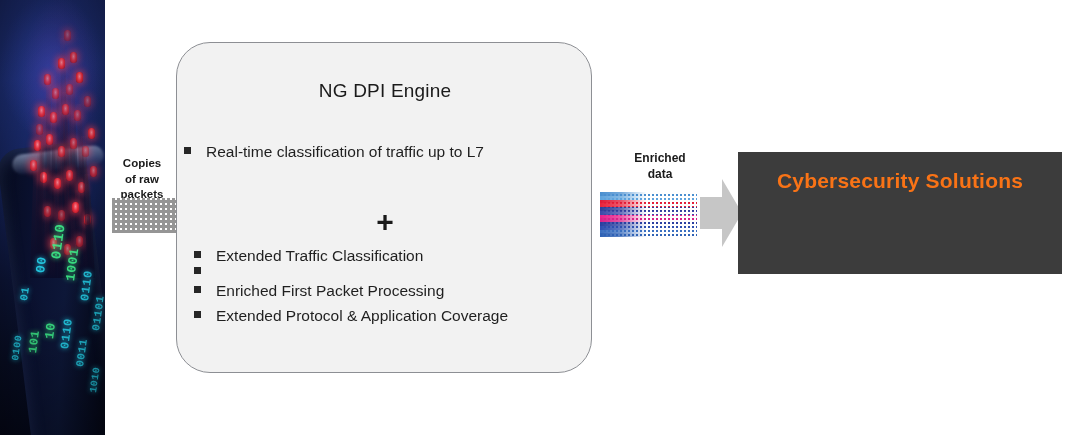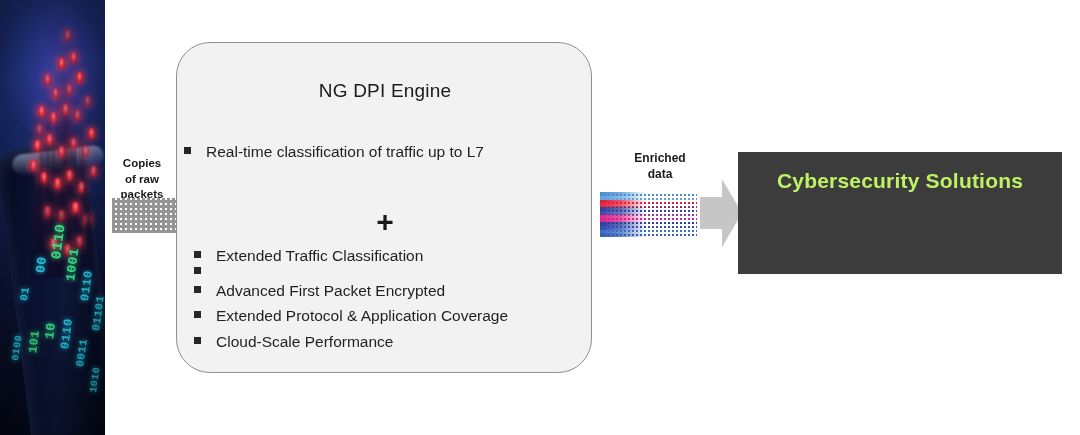--- a/index.html
+++ b/index.html
@@ -204,21 +204,21 @@
     background: #3c3c3c;
     box-sizing: border-box;
   }
   #solutions-title {
     position: absolute;
     left: 0; top: 17px;
     width: 324px;
     text-align: center;
     font-size: 21px;
     font-weight: bold;
-    color: #bef264;
+    color: #f97316;
     letter-spacing: 0.2px;
   }
   #solutions-subtitle {
     position: absolute;
     left: 22px; top: 55px;
     width: 280px;
     text-align: center;
     font-size: 14px;
     font-weight: bold;
     color: #ffffff;
@@ -334,29 +334,25 @@
   <div id="secondary-bullets">
       <div class="bullet-row">
         <span class="bullet-mark"></span>
         <span class="bullet-text">Extended Traffic Classification</span>
       </div>
       <div class="bullet-row">
         <span class="bullet-mark"></span>
       </div>
       <div class="bullet-row">
         <span class="bullet-mark"></span>
-        <span class="bullet-text">Advanced First Packet Encrypted</span>
+        <span class="bullet-text">Enriched First Packet Processing</span>
       </div>
       <div class="bullet-row">
         <span class="bullet-mark"></span>
         <span class="bullet-text">Extended Protocol &amp; Application Coverage</span>
-      </div>
-      <div class="bullet-row">
-        <span class="bullet-mark"></span>
-        <span class="bullet-text">Cloud-Scale Performance</span>
       </div>
     </div>
 </div>
 
 <div id="enriched-label">
     <div>Enriched</div>
     <div>data</div>
   </div>
 <div id="enriched-band">
   <div class="stripes">

